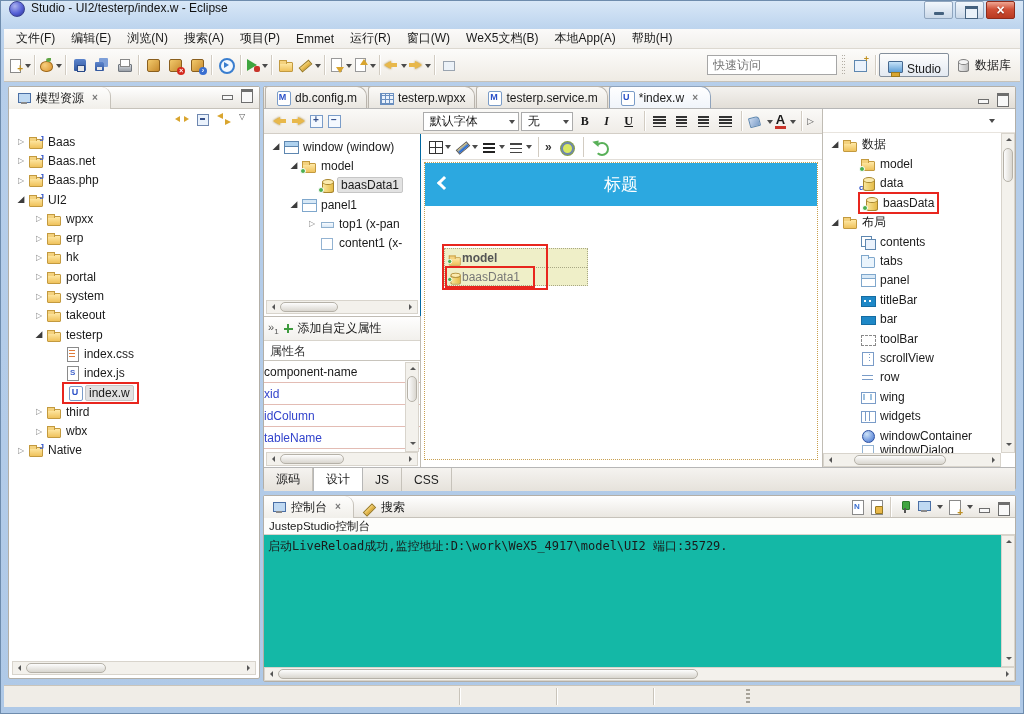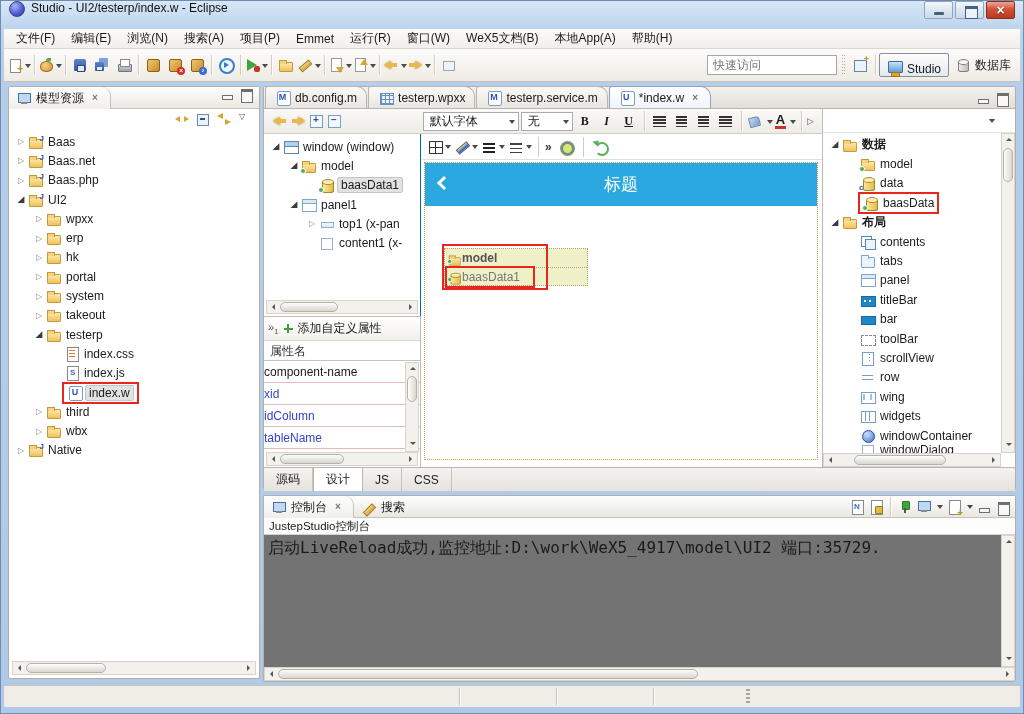--- a/index.html
+++ b/index.html
@@ -190,30 +190,30 @@
   .mrow+.mrow{border-top:1px dotted #A8A884}
   .mlabel{font-weight:bold;color:#555}
   .mlabel2{color:#777}
   .icsm{width:13px;height:13px;position:relative;flex:none}
   .redrect{position:absolute;border:2px solid #E8261E}
 
   .palette{position:absolute;left:558px;top:22px;width:193px;height:358px;border-left:1px solid #C0BCB4;background:#FFF}
   .palcombo{height:24px;display:flex;align-items:center;justify-content:flex-end;padding-right:20px;border-bottom:1px solid #E8E4DE}
   .paltree{position:absolute;left:0;top:24px;right:15px;bottom:14px;overflow:hidden;padding-top:2px}
   .ptrow{height:19.4px;display:flex;align-items:center;white-space:nowrap}
-  .pgrp{font-weight:bold}
+  .pgrp{font-weight:normal}
 
   .ebtabs{position:absolute;left:0;right:0;top:380px;height:24px;background:linear-gradient(#F5F3F0,#E6E2DB);border-top:1px solid #B6B6B6;display:flex;align-items:stretch}
   .ebtab{display:flex;align-items:center;padding:0 12px;border-right:1px solid #C6C2BA;color:#222}
   .ebtab.active{background:#FFF;border-right:1px solid #B6B6B6;border-left:1px solid #B6B6B6;margin-top:-1px;border-top:1px solid #B6B6B6}
 
   
   .console{left:262px;top:494px;width:753px;height:187px}
   .cbanner{height:17px;line-height:16px;padding-left:5px;border-bottom:1px solid #D8D4CC;background:#FDFDFB;font-size:11.5px}
-  .clog{position:absolute;left:0;right:14px;top:39px;bottom:14px;background:#737373;font-family:"DejaVu Sans Mono",monospace;font-size:16px;padding:3px 4px;white-space:nowrap;overflow:hidden}
+  .clog{position:absolute;left:0;right:14px;top:39px;bottom:14px;background:#14b8a6;font-family:"DejaVu Sans Mono",monospace;font-size:12px;padding:3px 4px;white-space:nowrap;overflow:hidden}
   .chicons{margin-left:auto;display:flex;align-items:center;gap:3px;padding-right:4px}
   .i-docN::before{content:"";position:absolute;left:3px;top:1px;width:10px;height:13px;background:#FFF;border:1px solid #8A8A8A}
   .i-docN::after{content:"N";position:absolute;left:5px;top:3px;font-size:8px;font-weight:bold;color:#3A6FD0}
   .i-docL::before{content:"";position:absolute;left:3px;top:1px;width:10px;height:13px;background:#FFF;border:1px solid #8A8A8A}
   .i-docL::after{content:"";position:absolute;right:1px;bottom:1px;width:6px;height:6px;background:#E8B84B;border:1px solid #9A7A20;border-radius:1px}
   .i-pinc::before{content:"";position:absolute;left:5px;top:2px;width:6px;height:7px;background:#3FA53F;border:1px solid #2A7A2A;border-radius:1px}
   .i-pinc::after{content:"";position:absolute;left:7px;top:9px;width:2px;height:5px;background:#555}
   .i-newcon::before{content:"";position:absolute;left:3px;top:1px;width:10px;height:13px;background:#FFF;border:1px solid #8A8A8A}
   .i-newcon::after{content:"+";position:absolute;right:-1px;bottom:-3px;color:#C09020;font-weight:bold;font-size:10px}
 

